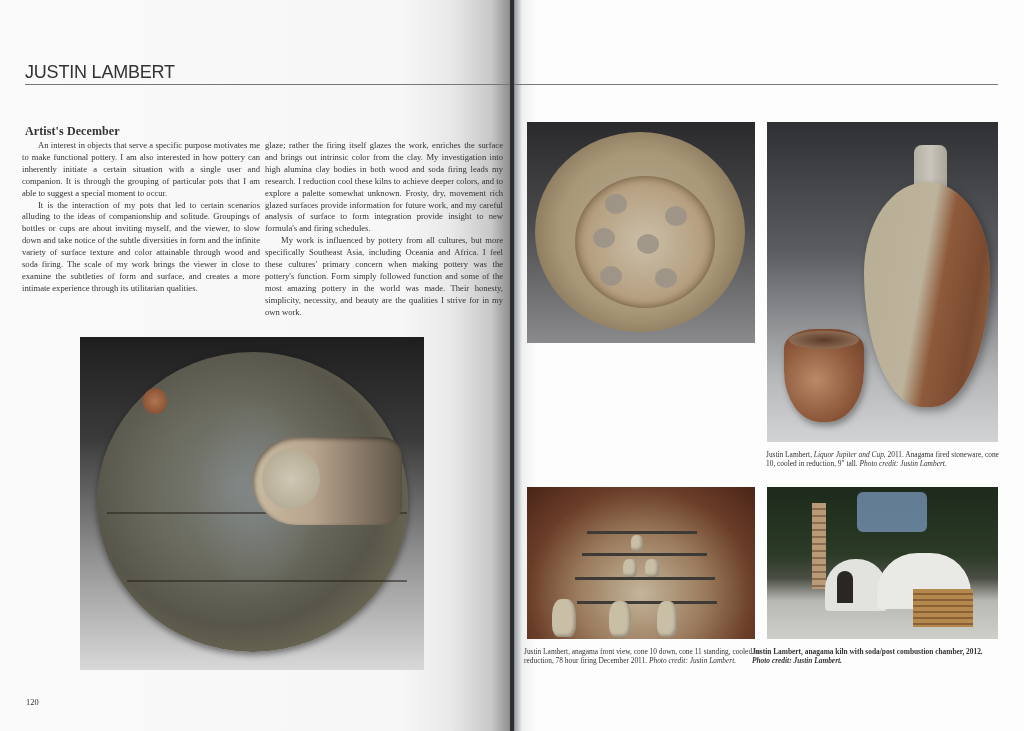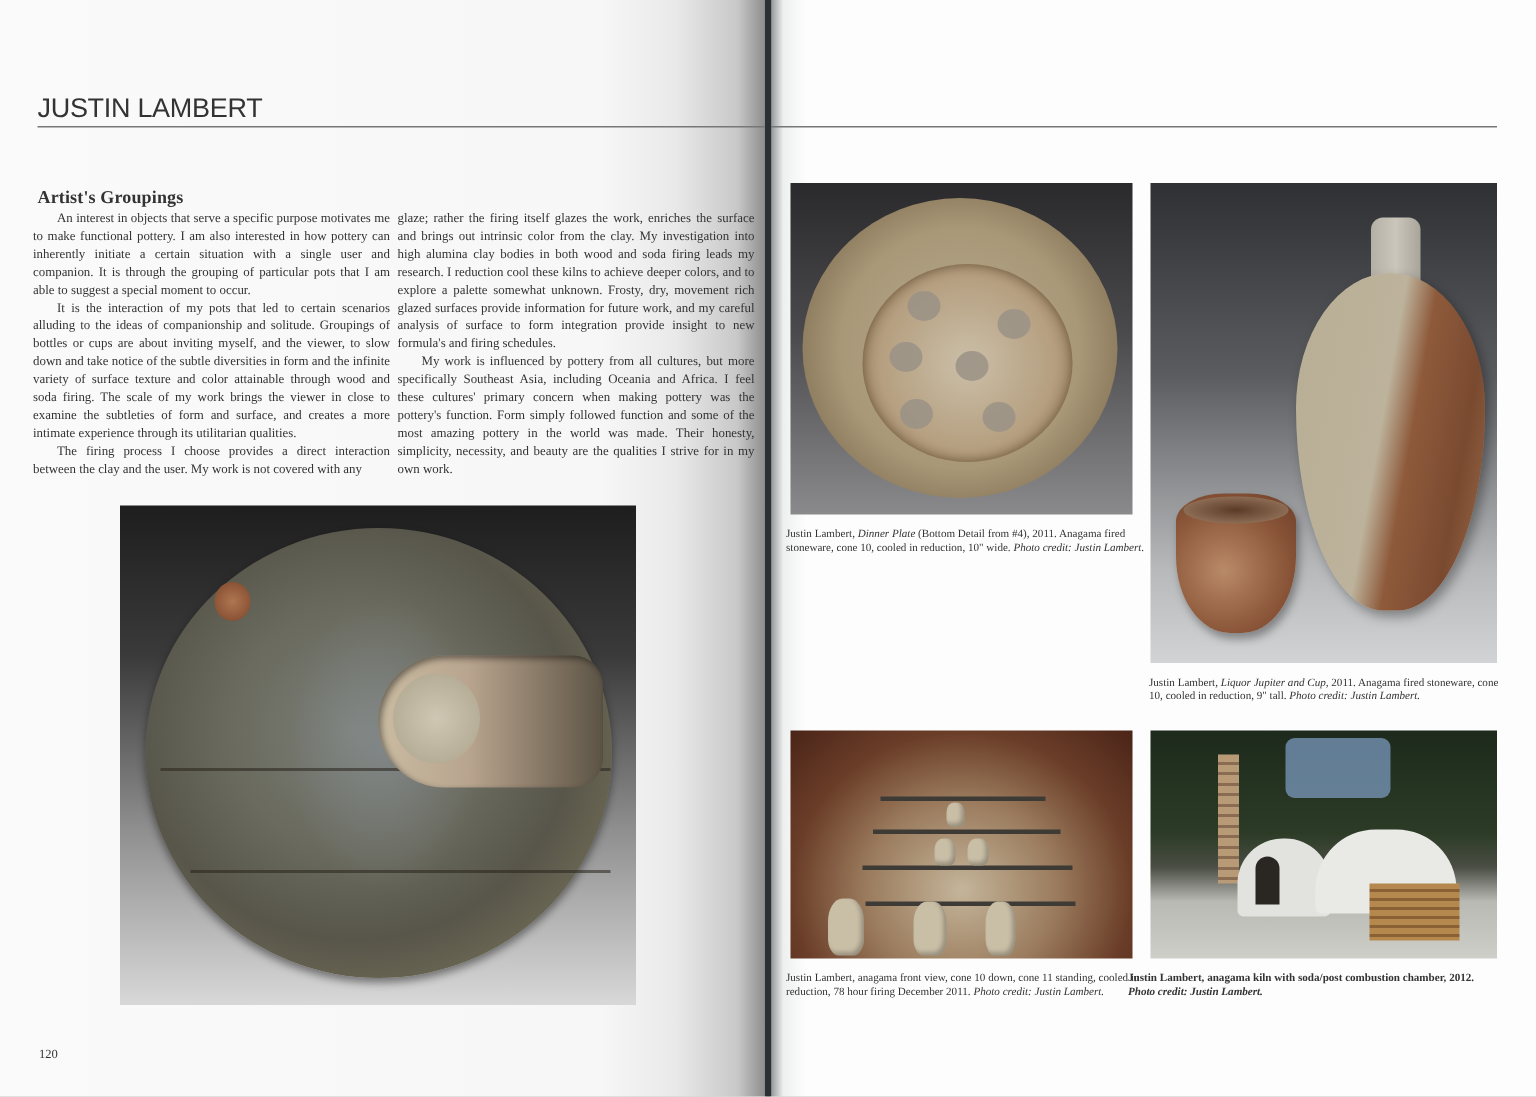--- a/index.html
+++ b/index.html
@@ -90,26 +90,25 @@
   .photo-kiln-outside .door { position:absolute; left:70px; top:84px; width:16px; height:32px; border-radius:8px 8px 0 0; background:#2a2622; }
 </style>
 </head>
 <body>
 
 <div class="page page-left">
   <div class="artist-name">JUSTIN LAMBERT</div>
   <div class="rule" style="left:25px; top:84px; width:487px;"></div>
 
 
-  <div class="section-heading">Artist's Groupings</div>
+  <div class="section-heading">Artist's December</div>
 
   <div class="col col-1">
     <p>An interest in objects that serve a specific purpose motivates me to make functional pottery. I am also interested in how pottery can inherently initiate a certain situation with a single user and companion. It is through the grouping of particular pots that I am able to suggest a special moment to occur.</p>
     <p>It is the interaction of my pots that led to certain scenarios alluding to the ideas of companionship and solitude. Groupings of bottles or cups are about inviting myself, and the viewer, to slow down and take notice of the subtle diversities in form and the infinite variety of surface texture and color attainable through wood and soda firing. The scale of my work brings the viewer in close to examine the subtleties of form and surface, and creates a more intimate experience through its utilitarian qualities.</p>
-    <p>The firing process I choose provides a direct interaction between the clay and the user. My work is not covered with any</p>
   </div>
 
   <div class="col col-2">
     <p class="noindent">glaze; rather the firing itself glazes the work, enriches the surface and brings out intrinsic color from the clay. My investigation into high alumina clay bodies in both wood and soda firing leads my research. I reduction cool these kilns to achieve deeper colors, and to explore a palette somewhat unknown. Frosty, dry, movement rich glazed surfaces provide information for future work, and my careful analysis of surface to form integration provide insight to new formula's and firing schedules.</p>
     <p>My work is influenced by pottery from all cultures, but more specifically Southeast Asia, including Oceania and Africa. I feel these cultures' primary concern when making pottery was the pottery's function. Form simply followed function and some of the most amazing pottery in the world was made. Their honesty, simplicity, necessity, and beauty are the qualities I strive for in my own work.</p>
   </div>
 
   <div class="photo photo-plate-big">
     <div class="plate">
       <div class="spot"></div>
@@ -130,23 +129,20 @@
     <div class="rim">
       <div class="foot">
         <div class="dot" style="left:30px; top:18px;"></div>
         <div class="dot" style="left:90px; top:30px;"></div>
         <div class="dot" style="left:18px; top:52px;"></div>
         <div class="dot" style="left:62px; top:58px;"></div>
         <div class="dot" style="left:25px; top:90px;"></div>
         <div class="dot" style="left:80px; top:92px;"></div>
       </div>
     </div>
-  </div>
-  <div class="caption" style="left:12px; top:351px; width:240px;">
-    <span>Justin Lambert, </span><i>Dinner Plate</i><span> (Bottom Detail from #4), 2011. Anagama fired stoneware, cone 10, cooled in reduction, 10" wide. </span><i>Photo credit: Justin Lambert.</i>
   </div>
 
   <div class="photo photo-bottle" style="left:255px;">
     <div class="neck"></div>
     <div class="body"></div>
     <div class="cup"></div>
   </div>
   <div class="caption" style="left:254px; top:450px; width:236px;">
     <span>Justin Lambert, </span><i>Liquor Jupiter and Cup</i><span>, 2011. Anagama fired stoneware, cone 10, cooled in reduction, 9" tall. </span><i>Photo credit: Justin Lambert.</i>
   </div>

